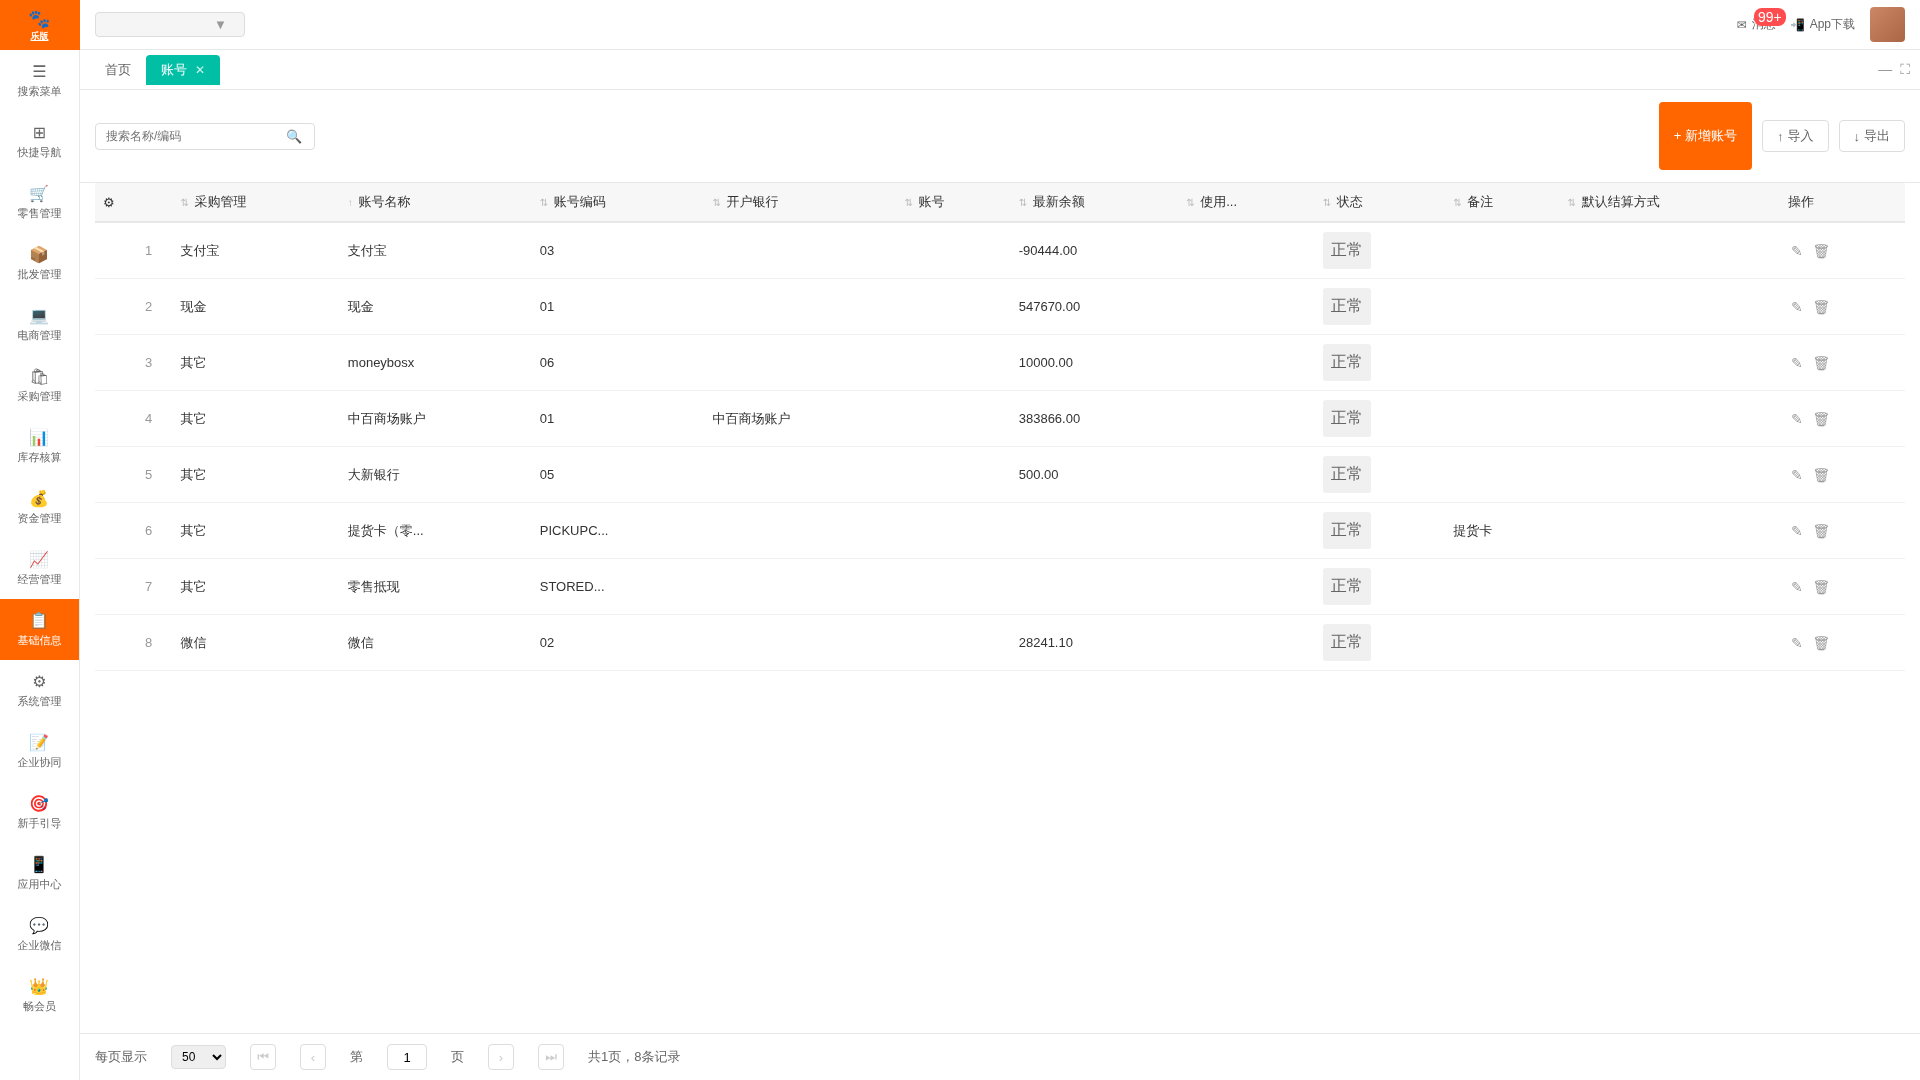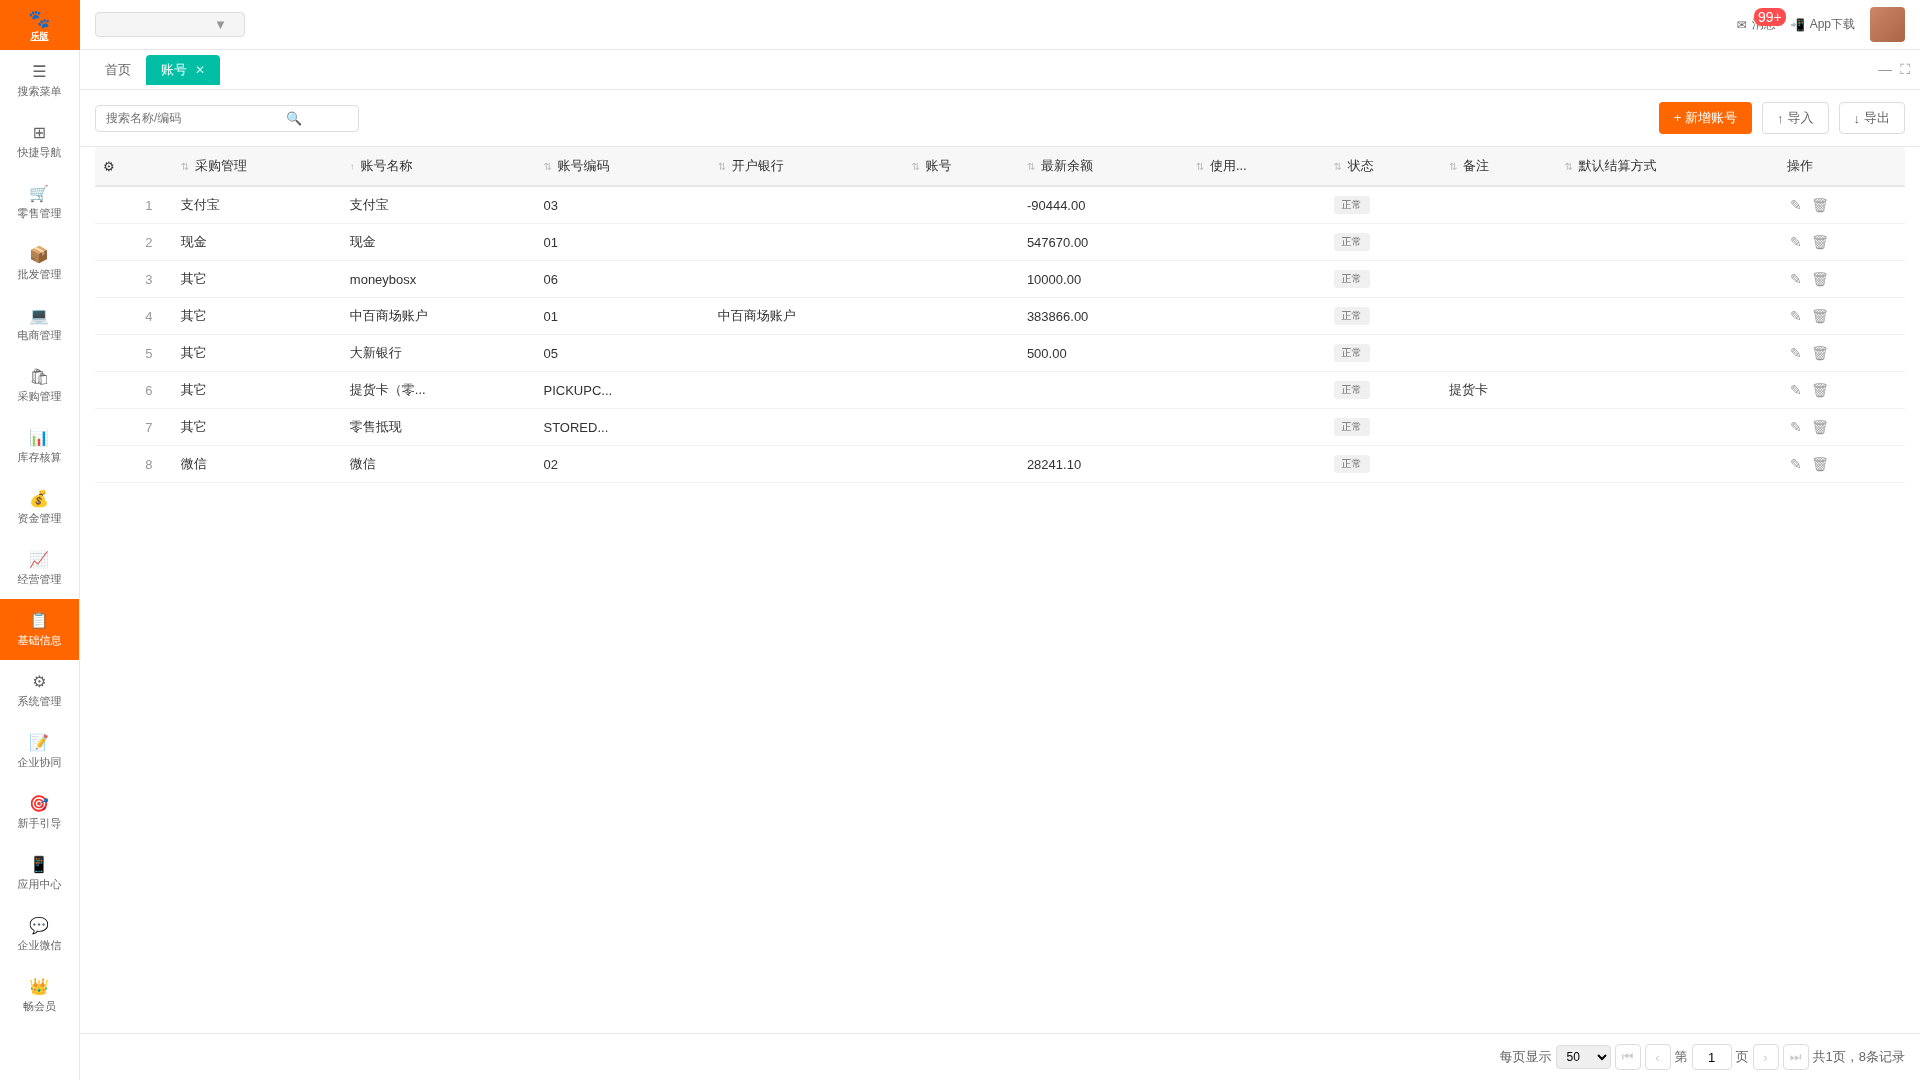--- a/index.html
+++ b/index.html
@@ -192,40 +192,40 @@
       justify-content: space-between;
       padding: 12px 15px;
       border-bottom: 1px solid #e8e8e8;
     }
     .search-input-wrap {
       display: flex;
       align-items: center;
       border: 1px solid #ddd;
       border-radius: 4px;
       padding: 5px 10px;
-      width: 264px;
+      width: 220px;
     }
     .search-input-wrap input {
       border: none;
       outline: none;
       font-size: 12px;
       width: 180px;
       color: #999;
     }
     .search-icon-btn { color: #999; cursor: pointer; }
     .toolbar-right {
       display: flex;
       align-items: center;
       gap: 10px;
     }
     .btn-primary {
       background: #ff6600;
       color: white;
       border: none;
-      padding: 7px 15px;
+      padding: 25px 15px;
       border-radius: 4px;
       cursor: pointer;
       font-size: 13px;
       display: flex;
       align-items: center;
       gap: 4px;
     }
     .btn-default {
       background: white;
       color: #666;
@@ -267,37 +267,37 @@
     table tbody tr {
       border-bottom: 1px solid #f0f0f0;
     }
     table tbody td {
       padding: 9px 8px;
       color: #333;
       vertical-align: middle;
     }
     .status-badge {
       display: inline-block;
-      padding: 2px 8px;
+      padding: 8px 8px;
       border-radius: 3px;
-      font-size: 10px;
+      font-size: 16px;
       background: #f0f0f0;
       color: #666;
     }
     .status-normal { background: #f0f0f0; color: #666; }
     .action-icon { color: #999; cursor: pointer; margin: 0 3px; font-size: 14px; }
 
     
     .pagination {
       display: flex;
       align-items: center;
-      justify-content: flex-end;
+      justify-content: flex-start;
       padding: 10px 15px;
       border-top: 1px solid #e8e8e8;
-      gap: 4px;
+      gap: 24px;
       font-size: 13px;
       color: #666;
     }
     .page-size-select {
       border: 1px solid #ddd;
       border-radius: 4px;
       padding: 3px 6px;
       font-size: 12px;
       cursor: pointer;
     }

